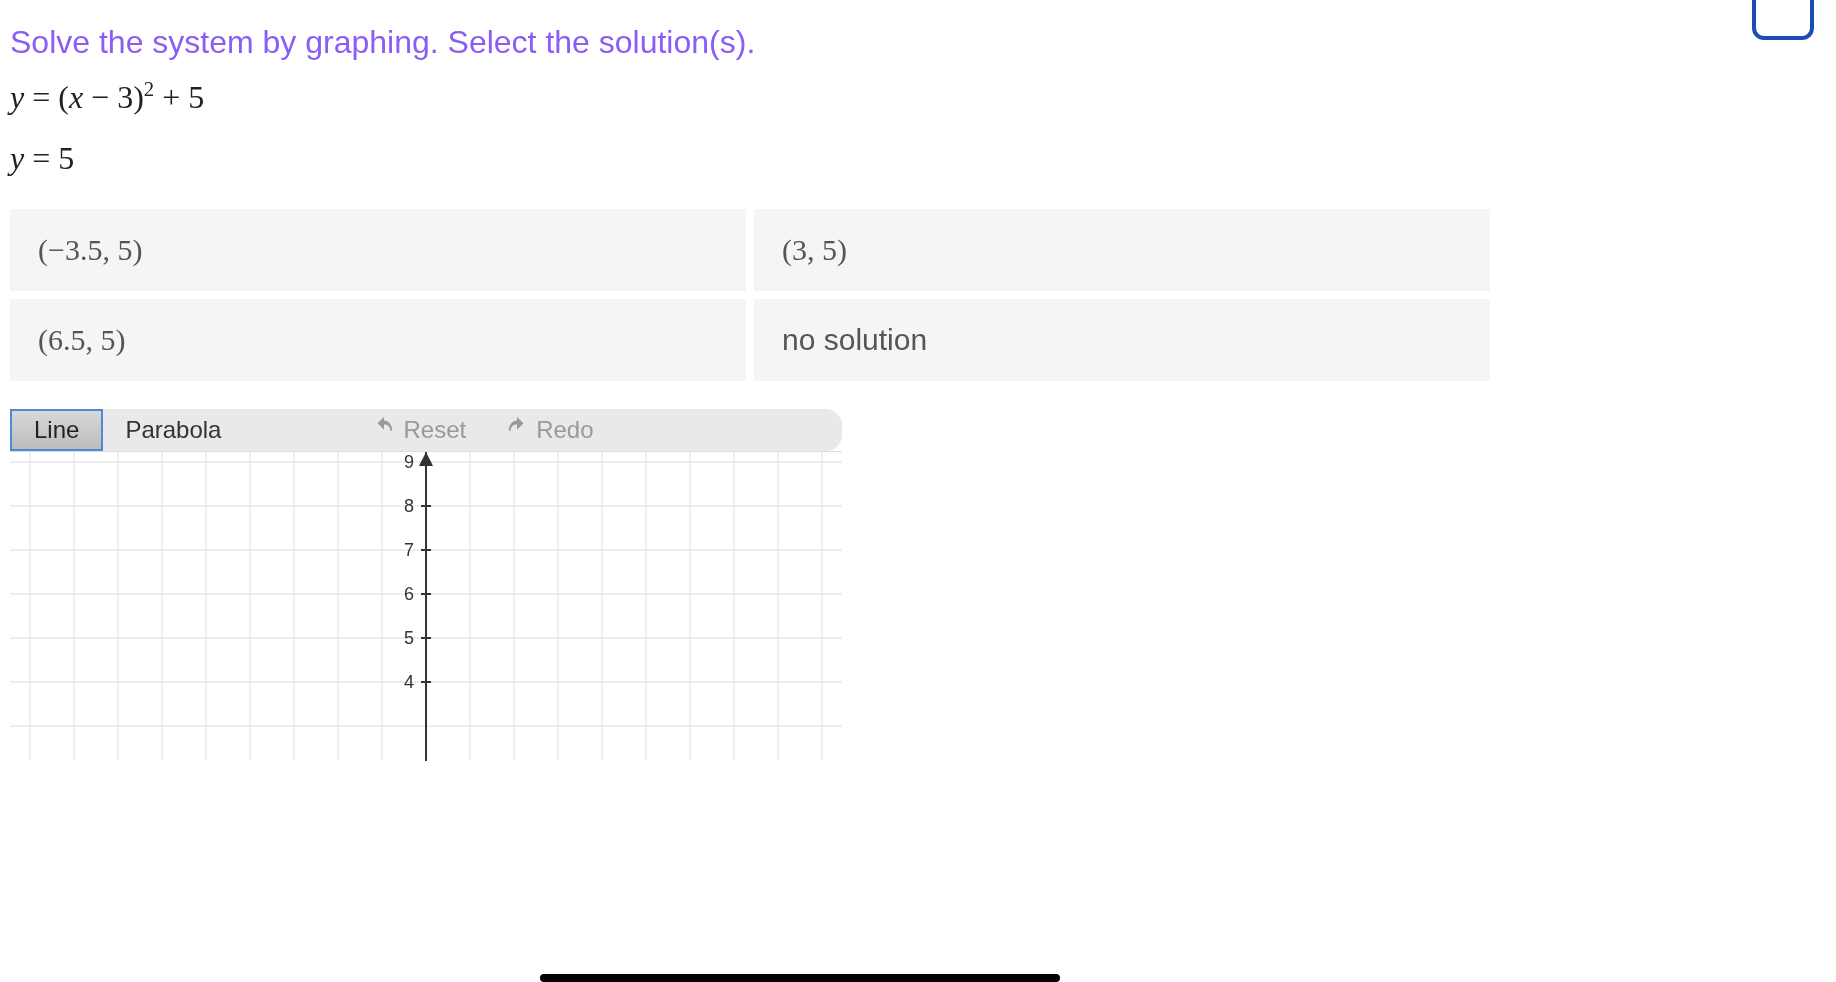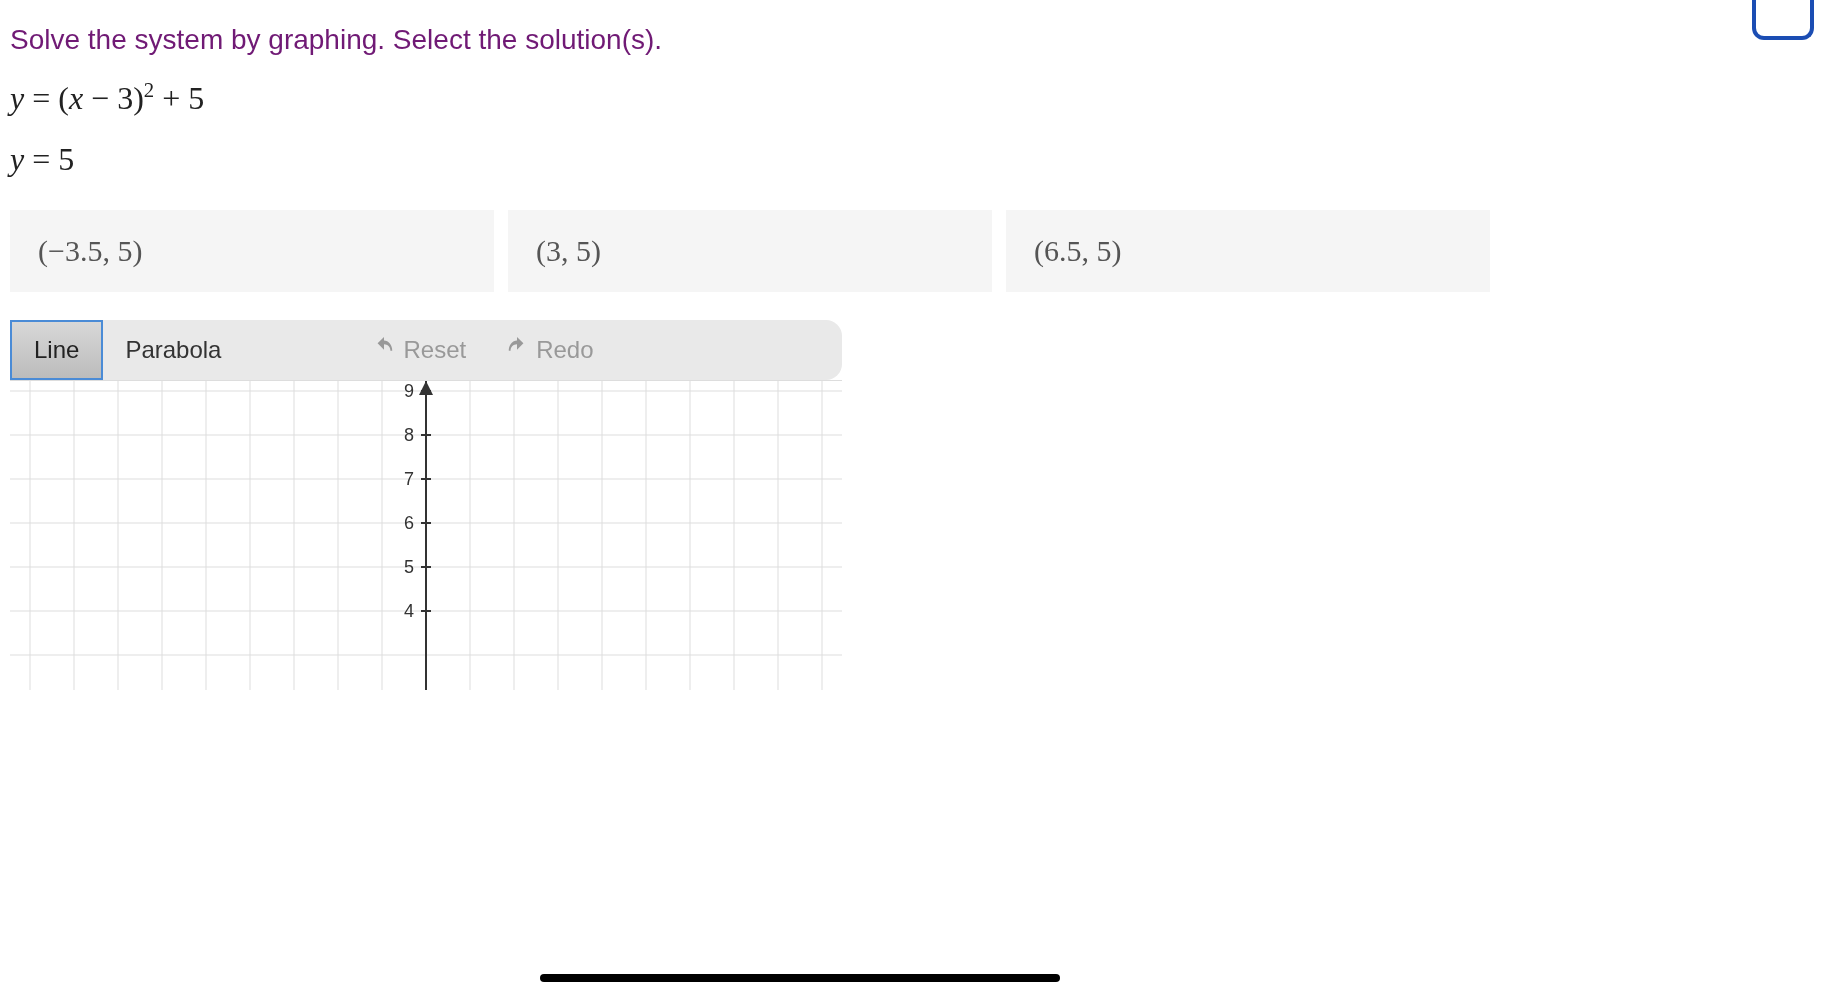--- a/index.html
+++ b/index.html
@@ -7,60 +7,60 @@
     font-family: Arial, Helvetica, sans-serif;
     font-size: 24px;
     color: #222;
     background: #fff;
     width: 1836px;
     height: 982px;
     position: relative;
     padding: 24px 10px 0 10px;
   }
   .instruction {
-    font-size: 28px;
-    color: #701a75;
-    margin-bottom: 22px;
+    font-size: 32px;
+    color: #8b5cf6;
+    margin-bottom: 16px;
   }
   .equations {
     font-family: 'Times New Roman', Times, serif;
     font-size: 32px;
     color: #222;
     margin-bottom: 32px;
     font-style: italic;
   }
   .equations .eq {
     margin-bottom: 24px;
   }
   .equations .upright { font-style: normal; }
   .equations sup { font-size: 0.65em; vertical-align: super; font-style: normal;}
   .answer-grid {
     display: grid;
-    grid-template-columns: repeat(3, 1fr);
-    gap: 14px;
+    grid-template-columns: repeat(2, 1fr);
+    gap: 8px;
     margin: 0 0 28px 0;
     width: 1480px;
   }
   .answer-btn {
     background: #f5f5f5;
     border: none;
     padding: 24px 28px;
     text-align: left;
     font-family: 'Times New Roman', Times, serif;
     font-size: 30px;
     color: #555;
     cursor: pointer;
     min-height: 80px;
   }
   .answer-btn.sans { font-family: Arial, Helvetica, sans-serif; color:#555; }
   .toolbar {
     display: flex;
     align-items: stretch;
     width: 832px;
-    height: 60px;
+    height: 42px;
     background: #e9e9e9;
     border-radius: 16px;
   }
   .tool-tab {
     display: flex;
     align-items: center;
     justify-content: center;
     padding: 0 22px;
     font-size: 24px;
     color: #333;
@@ -124,20 +124,21 @@
 
 <div class="equations">
   <div class="eq"><span>y</span> <span class="upright">= (</span>x <span class="upright">− 3)</span><sup>2</sup> <span class="upright">+ 5</span></div>
   <div class="eq"><span>y</span> <span class="upright">= 5</span></div>
 </div>
 
 <div class="answer-grid">
   <button class="answer-btn">(−3.5, 5)</button>
   <button class="answer-btn">(3, 5)</button>
   <button class="answer-btn">(6.5, 5)</button>
+  <button class="answer-btn sans">no solution</button>
 </div>
 
 <div class="toolbar">
   <button class="tool-tab selected">Line</button>
   <button class="tool-tab">Parabola</button>
   <div class="tool-spacer"></div>
   <button class="tool-action">
     <span><svg viewBox="0 0 24 24">
           <path d="M12 5V1L5 8l7 7V9c4 0 7 3 7 7h2c0-6-4-11-9-11z"></path>
         </svg></span>

